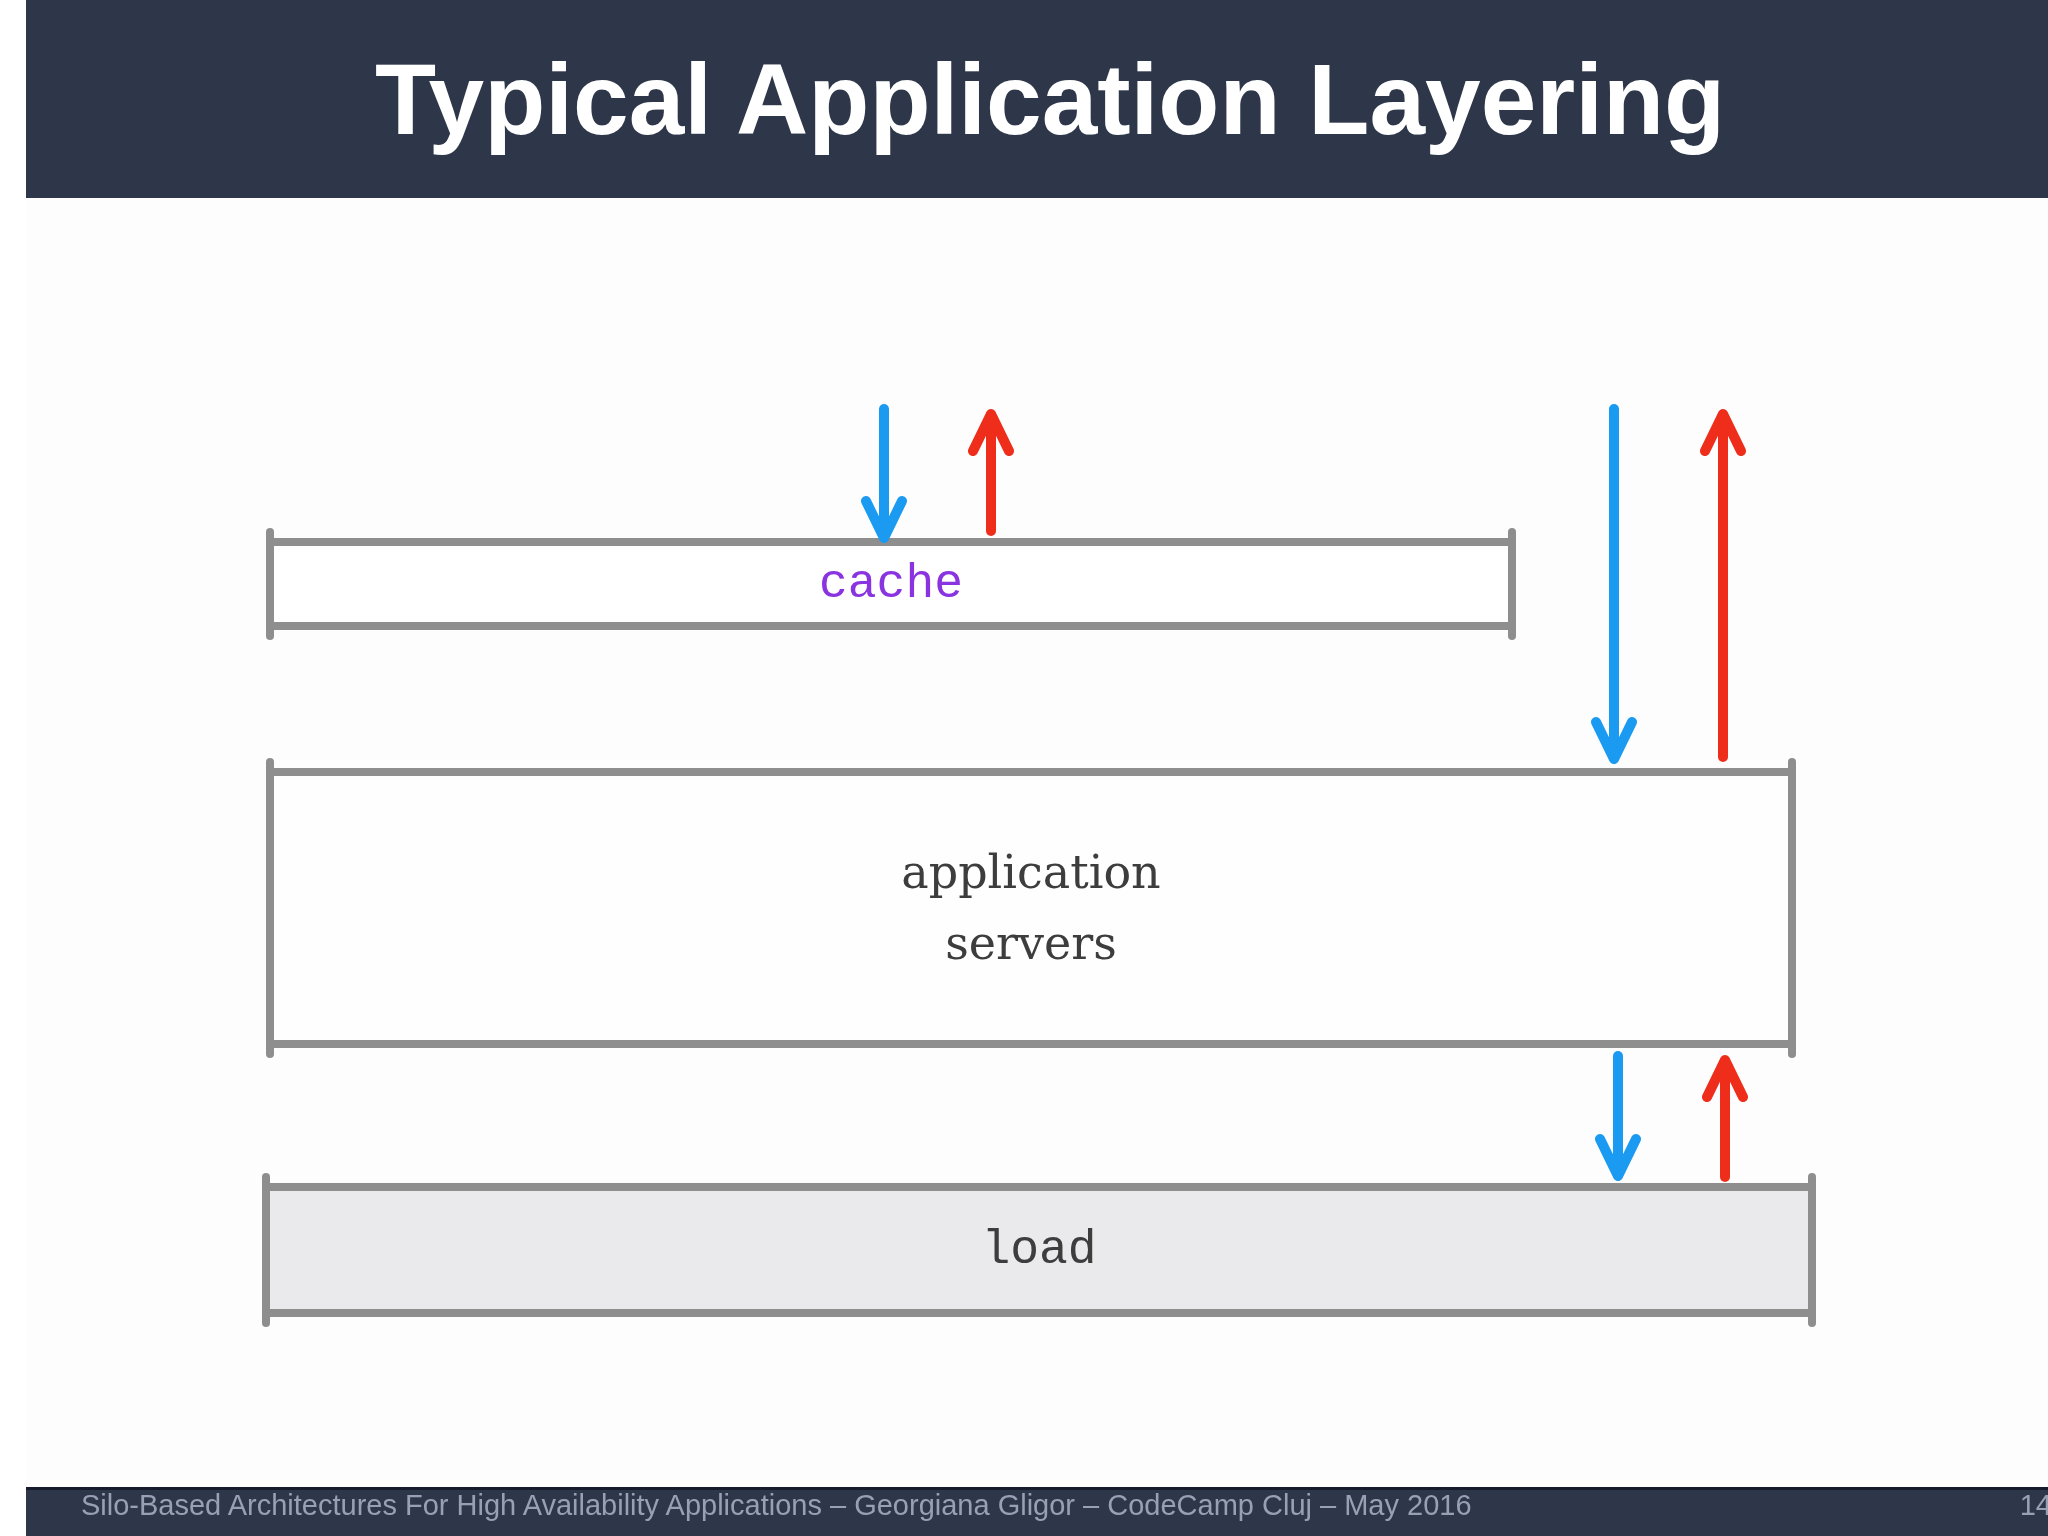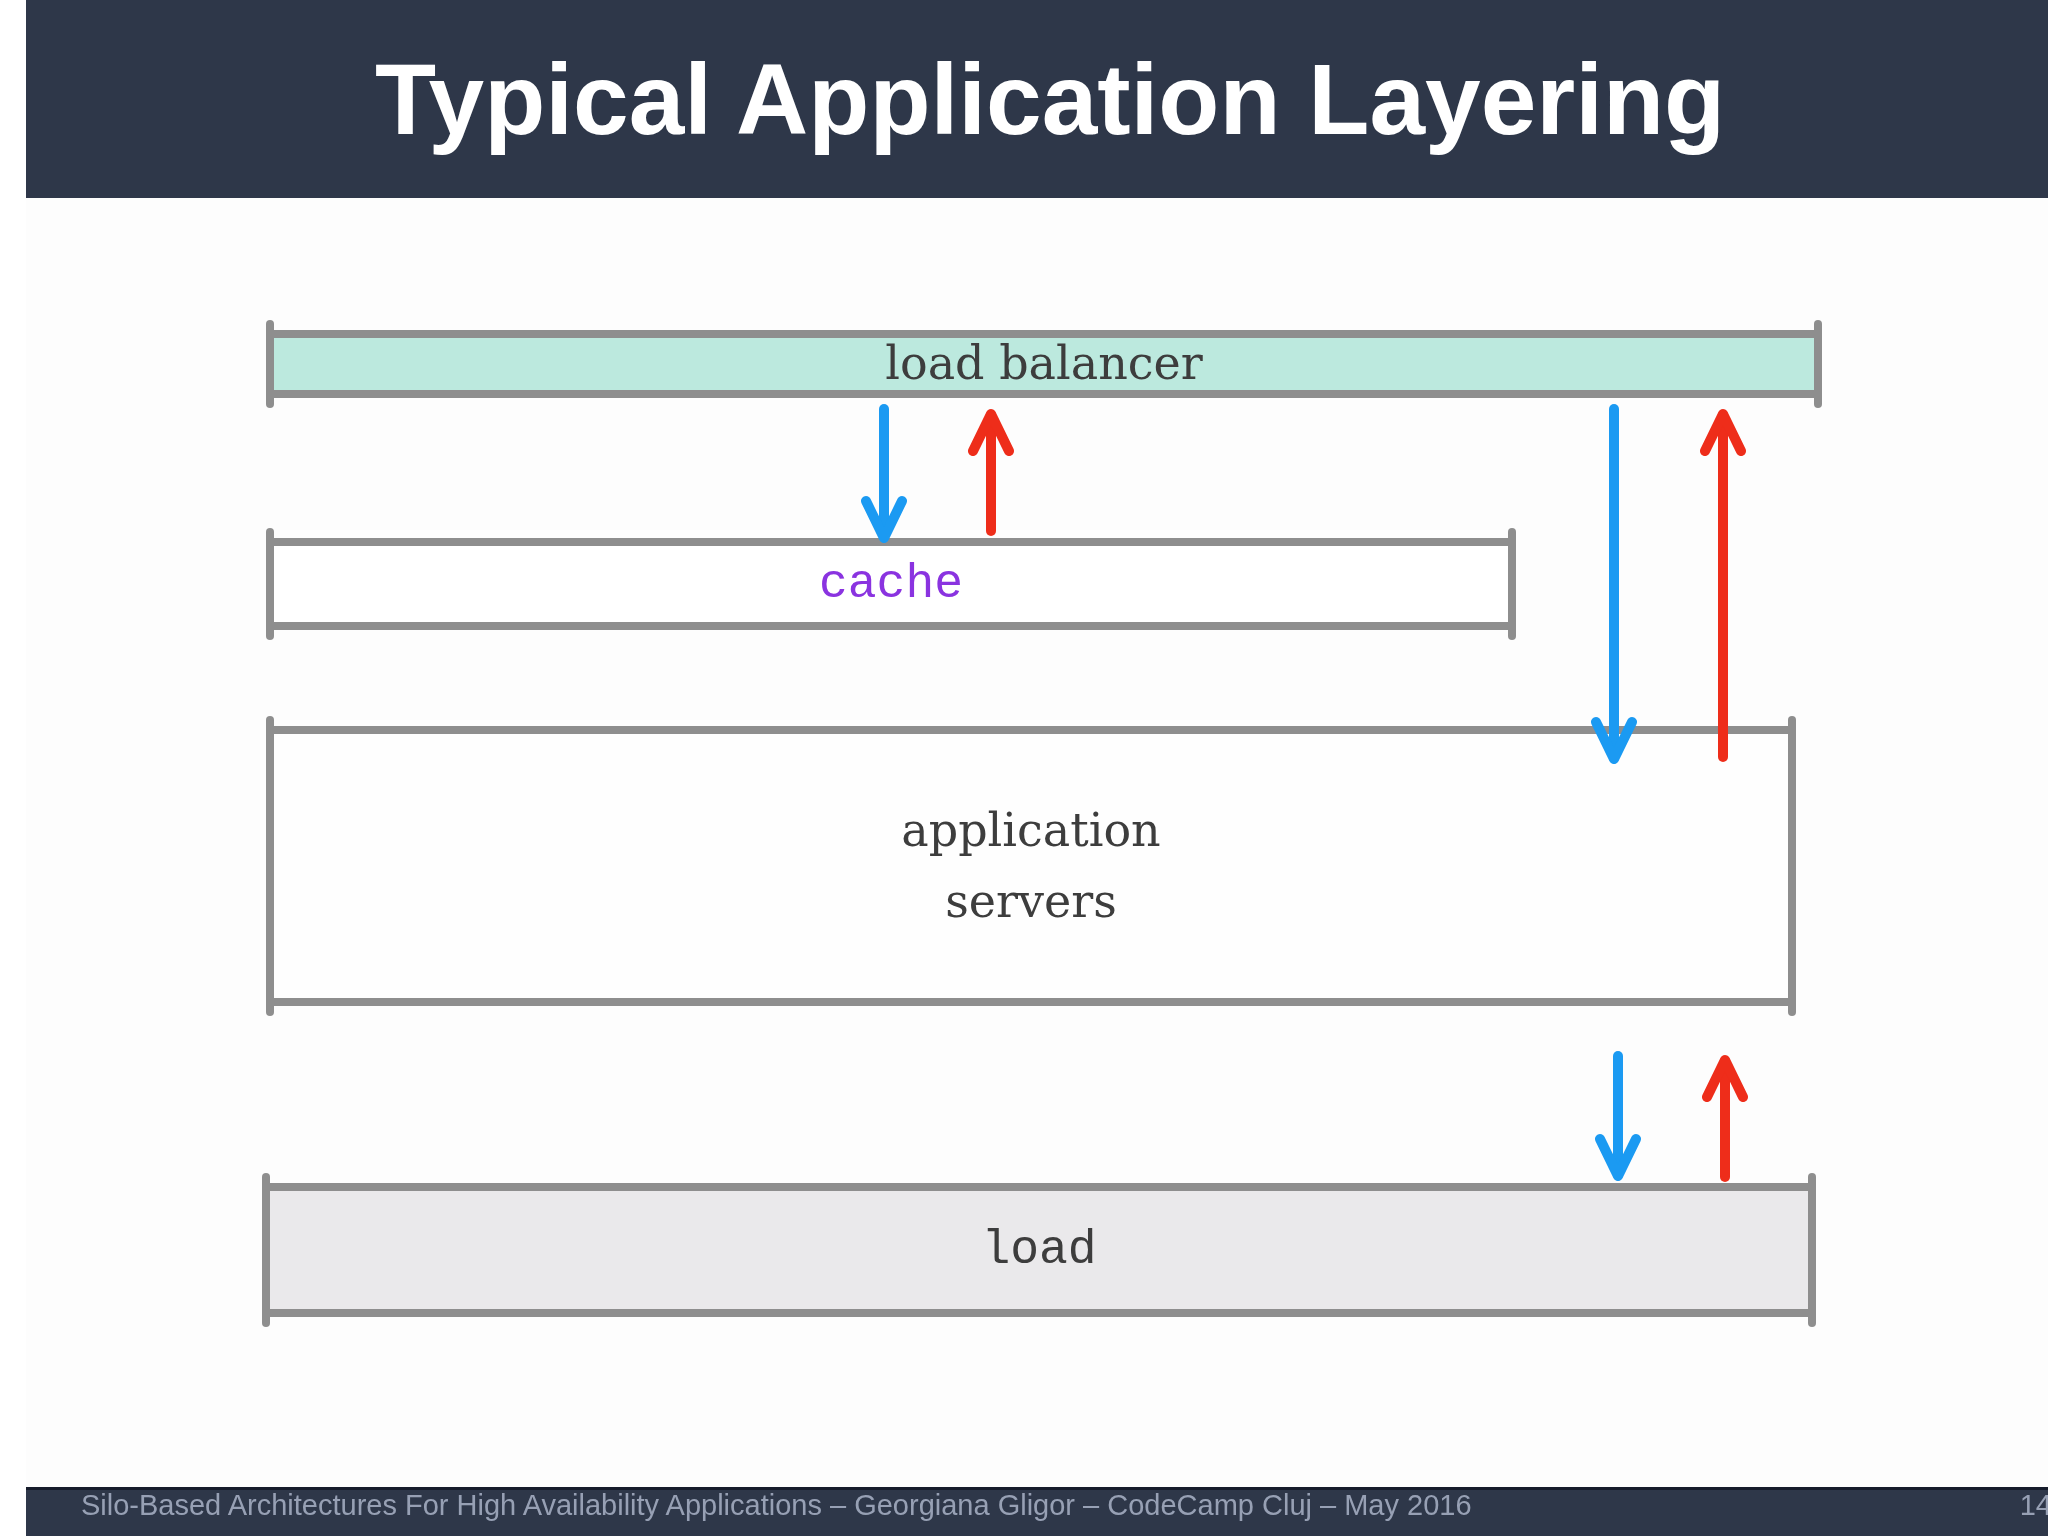--- a/index.html
+++ b/index.html
@@ -72,21 +72,21 @@
     left: 240px; top: 330px;
     width: 1556px; height: 68px;
     background: var(--load-balancer-fill);
   }
   .box-cache {
     left: 240px; top: 538px;
     width: 1250px; height: 92px;
     background: var(--cache-fill);
   }
   .box-app-servers {
-    left: 240px; top: 726px;
+    left: 240px; top: 768px;
     width: 1530px; height: 280px;
     background: var(--app-servers-fill);
   }
   .box-data {
     left: 236px; top: 1183px;
     width: 1554px; height: 134px;
     background: var(--data-fill);
   }
   .label-serif {
     font-family: "DejaVu Serif", "Liberation Serif", serif;
@@ -132,23 +132,20 @@
 </style>
 </head>
 <body>
 
 <div class="slide">
 
   <div class="slide-header">
     <h1 class="slide-title">Typical Application Layering</h1>
   </div>
 
-  <div class="box box-load-balancer">
-    <span class="label-serif">load balancer</span>
-  </div>
 
   <div class="box box-cache">
     <span class="label-mono label-cache">cache</span>
   </div>
 
   <div class="box box-app-servers">
     <span class="label-serif">application
 servers</span>
   </div>
 

